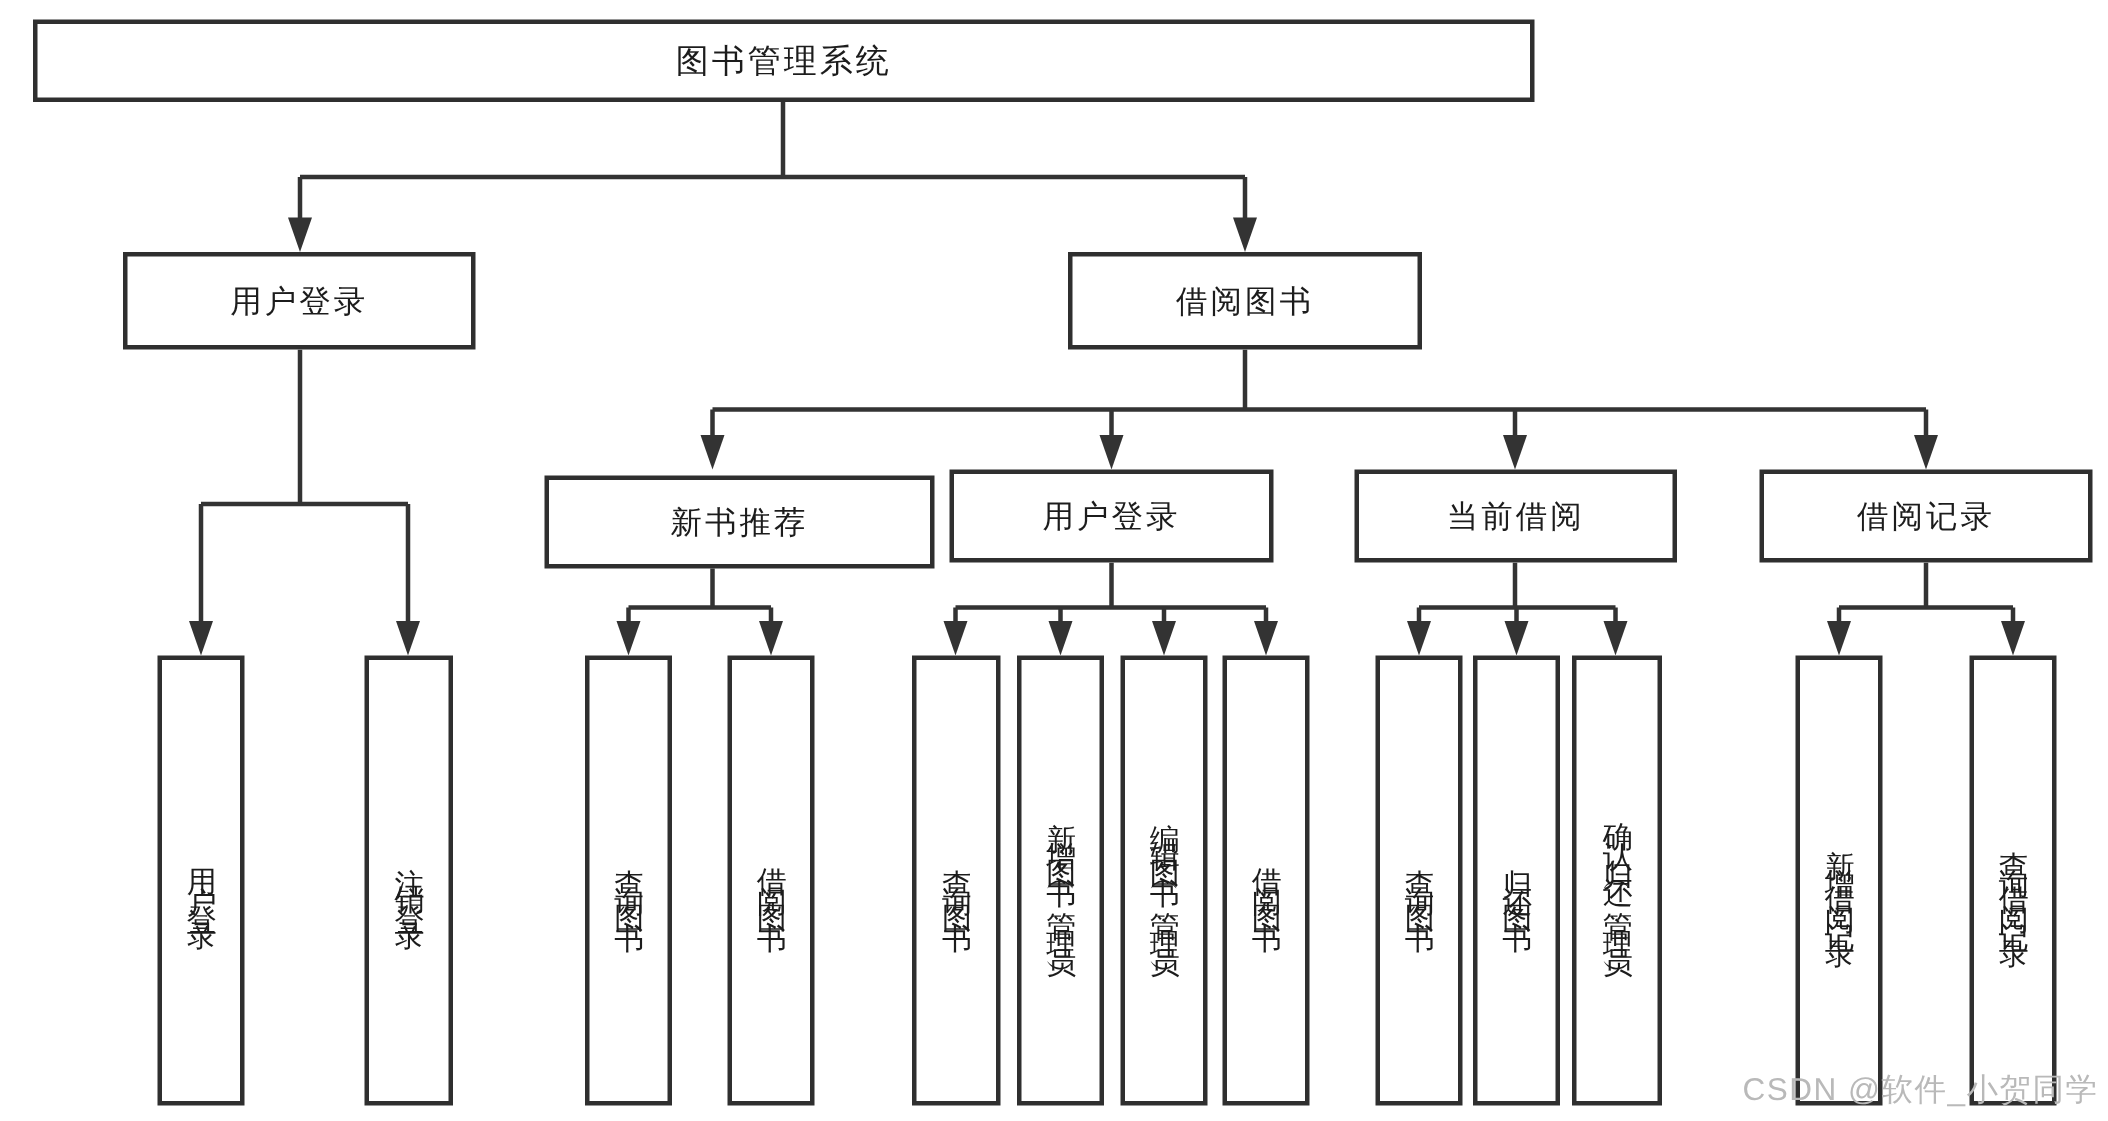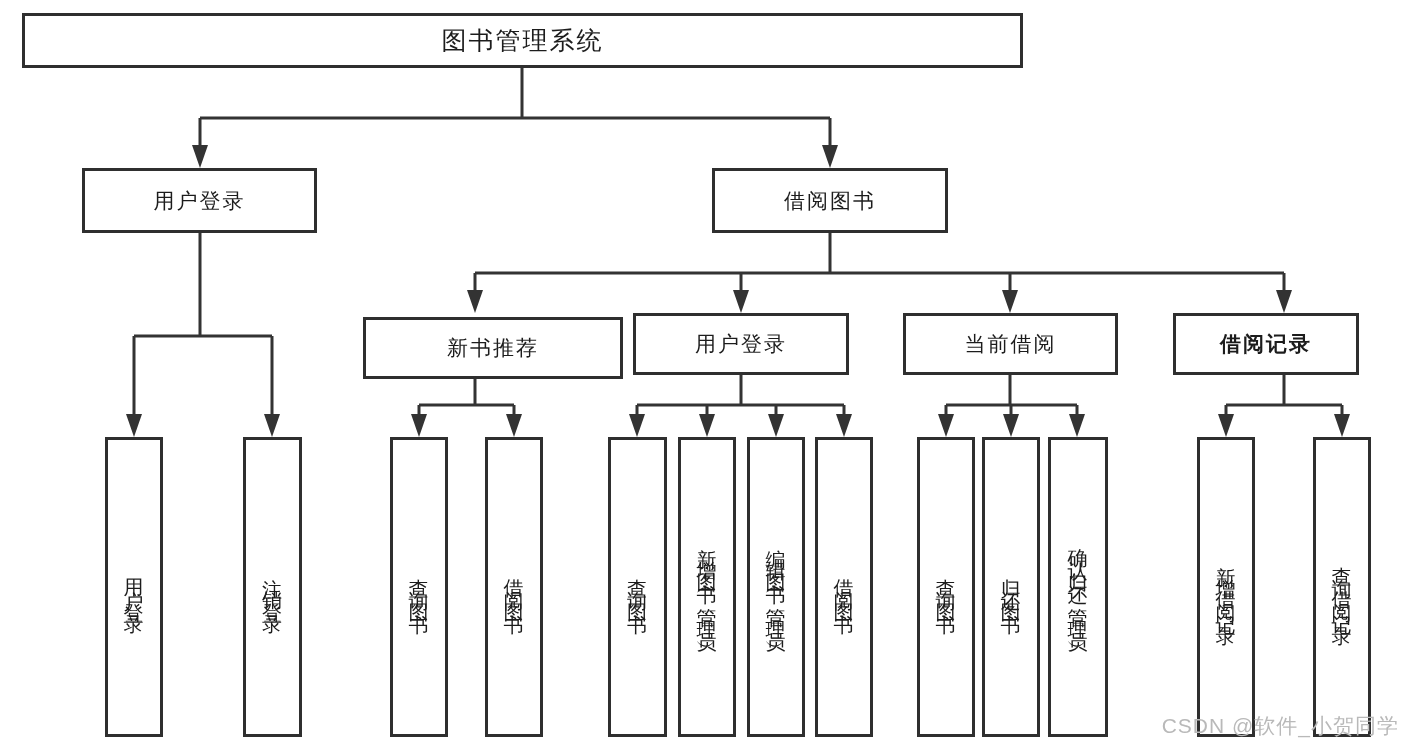--- a/index.html
+++ b/index.html
@@ -31,21 +31,21 @@
     justify-content: center;
     z-index: 1;
     color: #1c1c1c;
   }
   .hlabel {
     font-size: 21px;
     letter-spacing: 2px;
     white-space: nowrap;
   }
   .root .hlabel {
-    font-size: 25px;
+    font-size: 22px;
   }
   .vtext {
     writing-mode: vertical-rl;
     text-orientation: mixed;
     font-size: 20px;
     line-height: 1;
     letter-spacing: 12px;
     white-space: nowrap;
   }
   .watermark {
@@ -120,21 +120,21 @@
 
   <div class="box" style="left:363px; top:317px; width:260px; height:62px;">
     <span class="hlabel">新书推荐</span>
   </div>
   <div class="box" style="left:633px; top:313px; width:216px; height:62px;">
     <span class="hlabel">用户登录</span>
   </div>
   <div class="box" style="left:903px; top:313px; width:215px; height:62px;text-align:center;">
     <span class="hlabel">当前借阅</span>
   </div>
-  <div class="box" style="left:1173px; top:313px; width:186px; height:62px;font-weight:bold;">
+  <div class="box" style="left:1173px; top:313px; width:222px; height:62px;">
     <span class="hlabel">借阅记录</span>
   </div>
 
   <div class="box" style="left:105px; top:437px; width:58px; height:300px;">
     <span class="vtext">用户登录</span>
   </div>
   <div class="box" style="left:243px; top:437px; width:59px; height:300px;">
     <span class="vtext">注销登录</span>
   </div>
 

